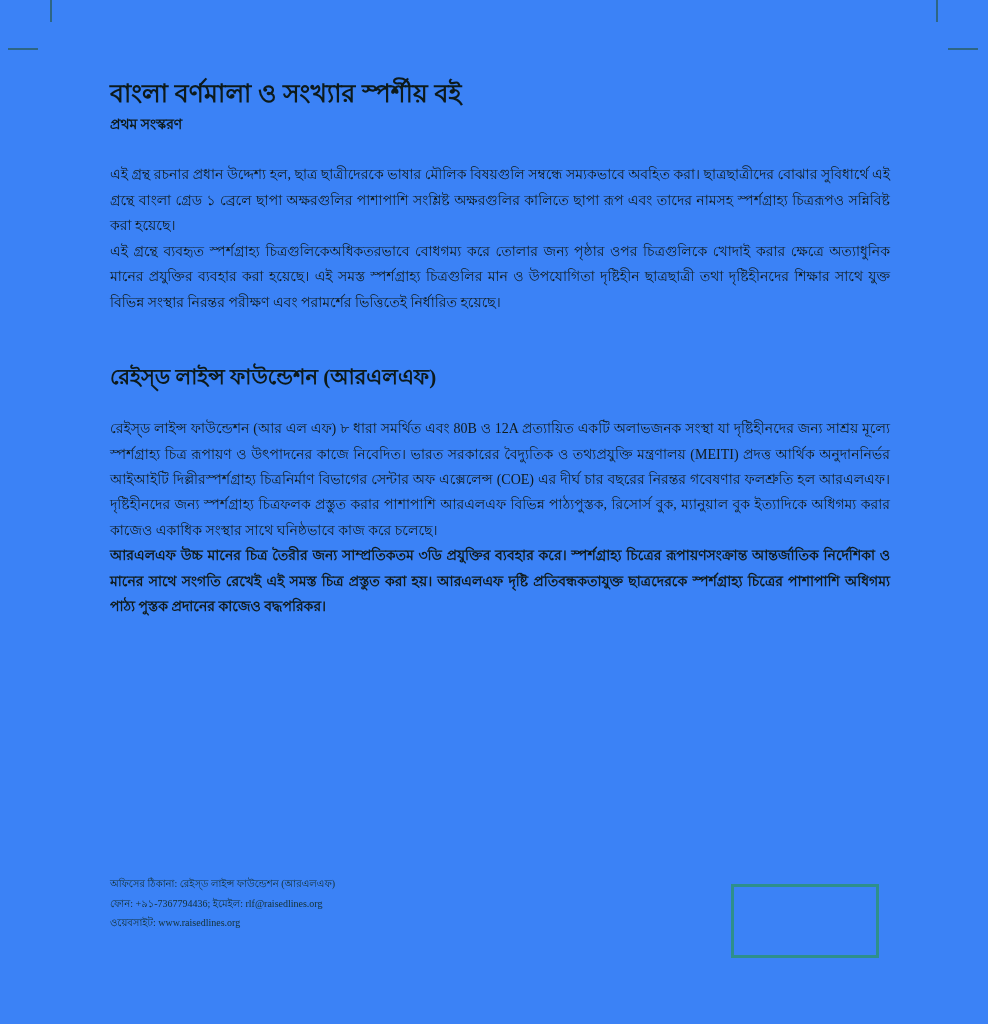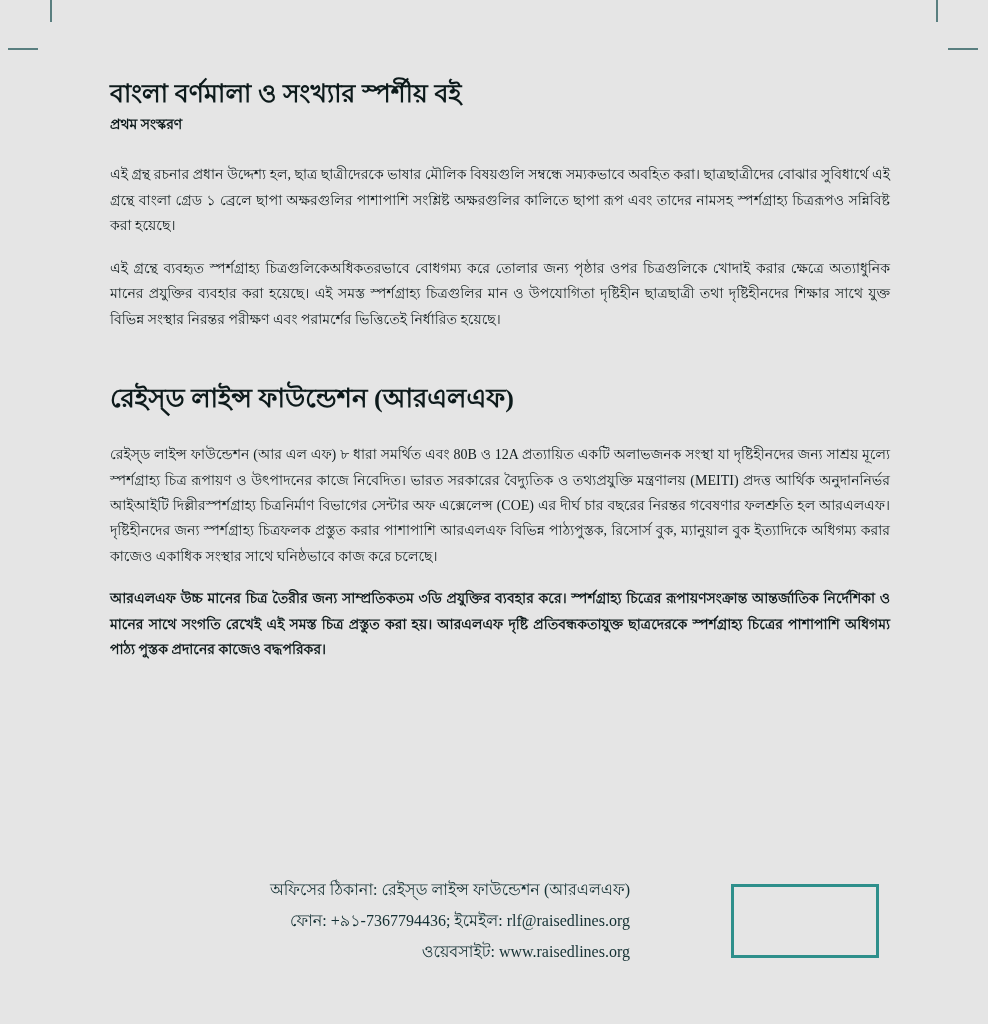--- a/index.html
+++ b/index.html
@@ -12,21 +12,21 @@
     background: #35b5ad;
     font-family: "Liberation Serif", "DejaVu Serif", serif;
     color: #101b1c;
     overflow: hidden;
     position: relative;
   }
 
   .page {
     position: absolute;
     inset: 0;
-    background: #e5e5e5;
+    background: #3b82f6;
   }
 
   
   .crop-mark {
     position: absolute;
     background: #2b5c5e;
     opacity: .75;
   }
   .crop-tl-v { left: 50px;  top: 0;   width: 2px;  height: 22px; }
   .crop-tl-h { left: 8px;   top: 48px; width: 30px; height: 2px; }
@@ -58,41 +58,40 @@
   }
 
   .body-para {
     font-size: 14px;
     line-height: 1.82;
     text-align: justify;
     text-justify: inter-word;
     margin: 0;
     color: #101b1c;
   }
-  .body-para + .body-para { margin-top: 17px; }
+  .body-para + .body-para { margin-top: 0; }
 
   .para-gap { margin-top: 20px; font-weight: bold; }
 
   .section-heading {
-    font-size: 26px;
+    font-size: 21px;
     font-weight: bold;
     margin: 46px 0 20px 0;
     color: #0d1a1b;
   }
 
   
   .footer {
     position: absolute;
     left: 110px;
     top: 874px;
     width: 520px;
-    font-size: 16px;
+    font-size: 10px;
     line-height: 1.95;
     color: #143033;
-    text-align: right;
   }
   .footer-line {
     margin: 0;
     white-space: nowrap;
   }
 
   
   .logo-box {
     position: absolute;
     left: 731px;

